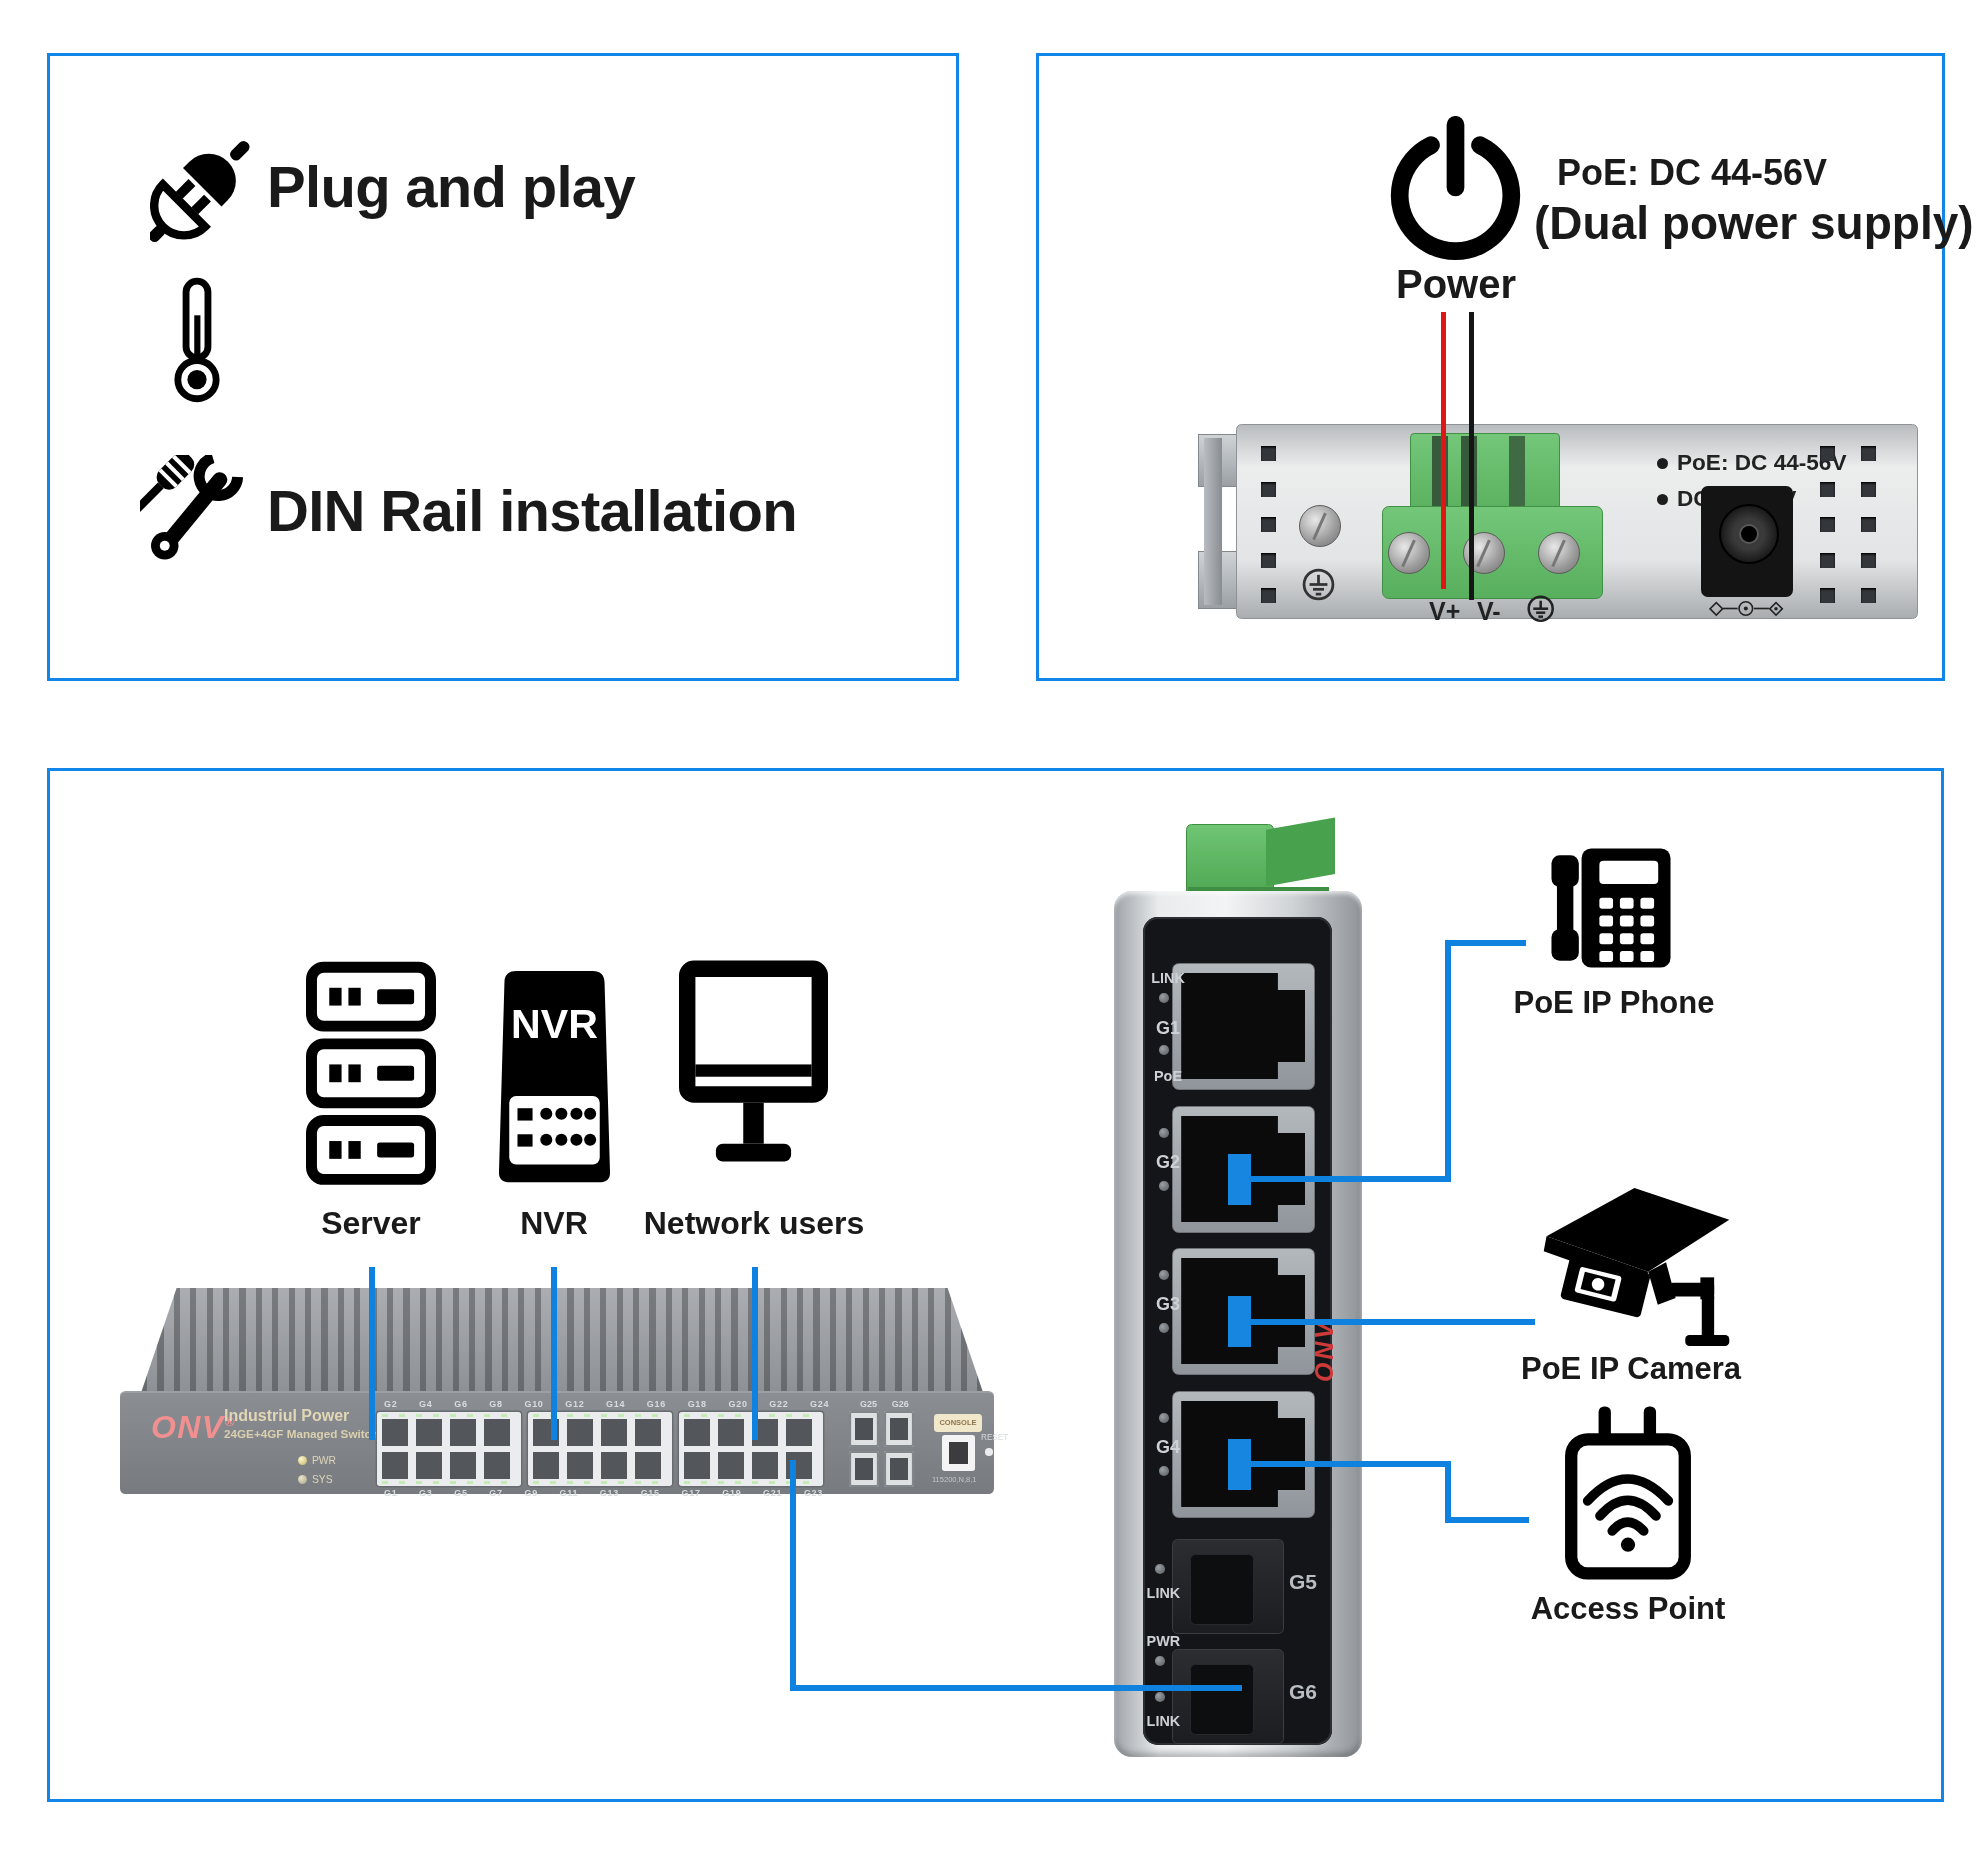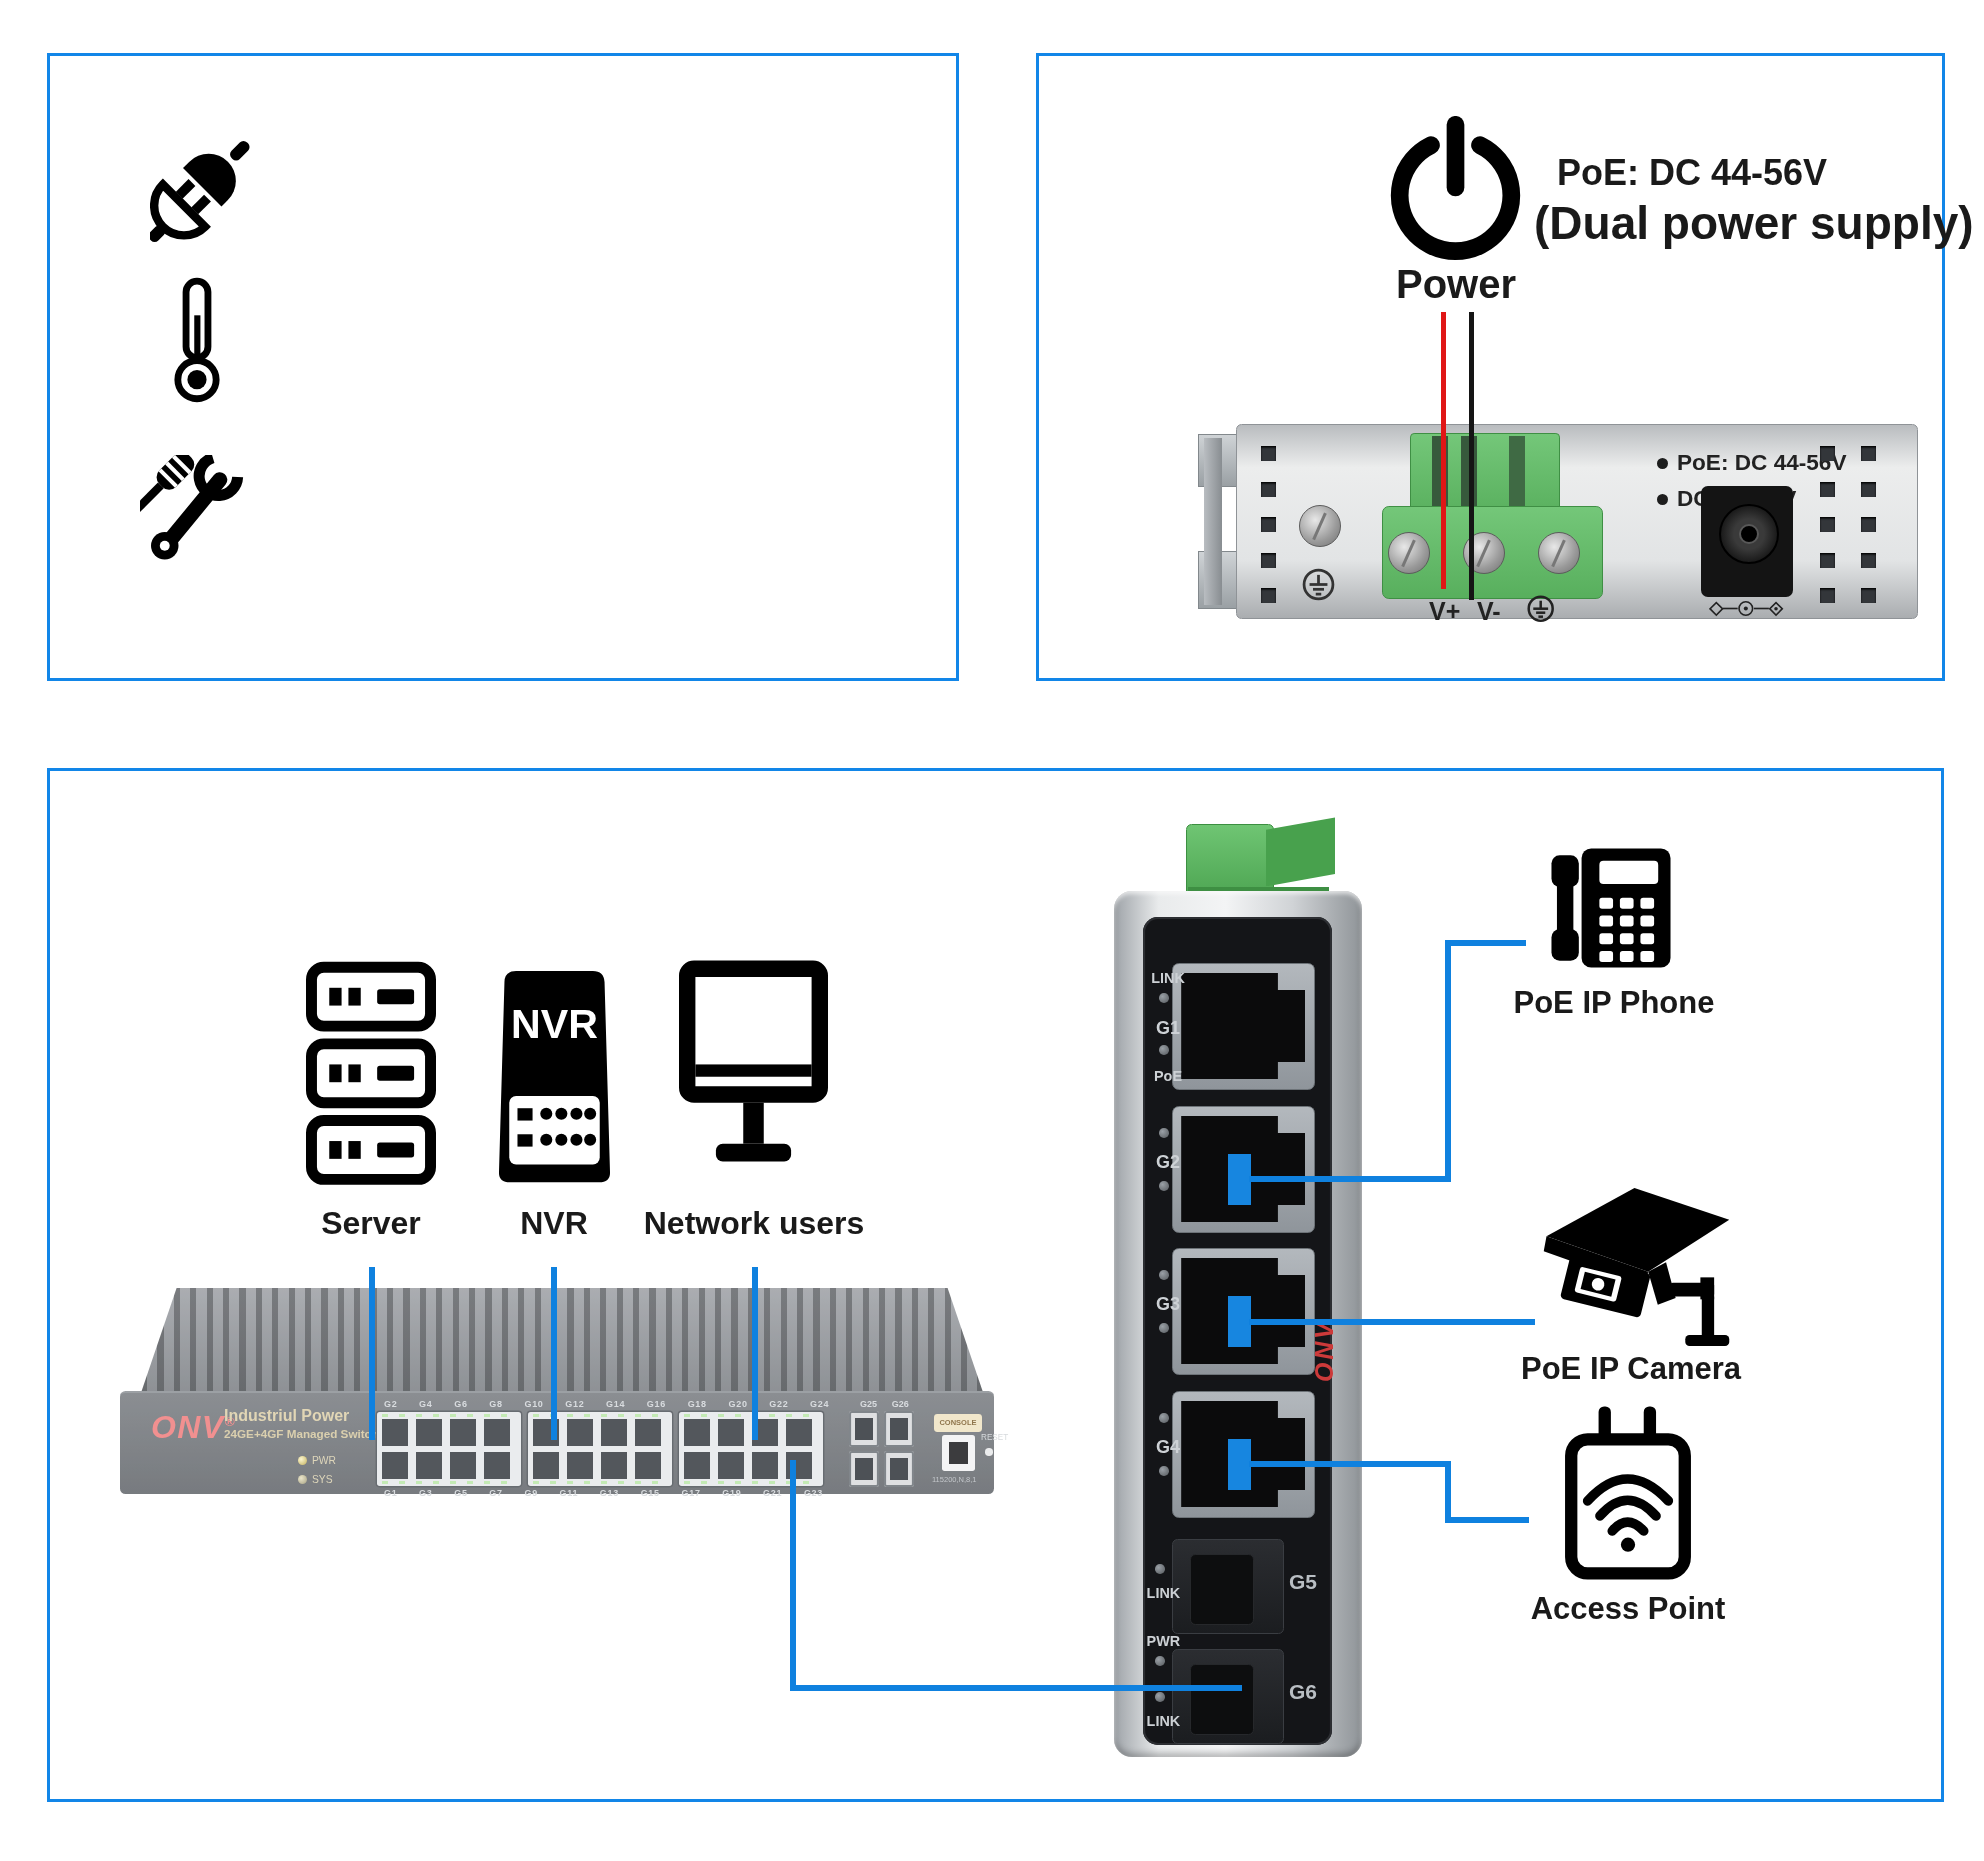--- a/index.html
+++ b/index.html
@@ -40,20 +40,21 @@
       <g transform="rotate(45 40 46)">
         <rect x="36" y="0" width="9" height="17" rx="4" fill="#000"></rect>
         <path d="M19,42 A21,21 0 1 1 61,42 L61,49 L19,49 Z" fill="#000"></path>
         <rect x="28" y="52" width="7.5" height="14" fill="#000"></rect>
         <rect x="45" y="52" width="7.5" height="14" fill="#000"></rect>
         <path d="M17,69 A23,23 0 1 0 63,69 Z" fill="none" stroke="#000" stroke-width="6.5"></path>
         <rect x="36" y="92" width="9" height="14" rx="4" fill="#000"></rect>
       </g>
     </svg>
   </div>
+  <div class="abs feat-label" style="left:217px;top:97px;">Plug and play</div>
 
   <div class="abs" style="left:123px;top:221px;">
     <svg width="48" height="130" viewBox="0 0 35 95">
       <rect x="9.5" y="3" width="16" height="56" rx="8" fill="#fff" stroke="#000" stroke-width="5"></rect>
       <rect x="15.5" y="28" width="4.5" height="36" fill="#000"></rect>
       <circle cx="17.5" cy="75" r="14" fill="#fff" stroke="#000" stroke-width="5"></circle>
       <circle cx="17.5" cy="75" r="7" fill="#000"></circle>
     </svg>
   </div>
 
@@ -66,20 +67,21 @@
       <g transform="rotate(45 24 14)">
         <rect x="15" y="-4" width="17" height="30" rx="7" fill="#000"></rect>
         <rect x="15" y="3" width="17" height="3" fill="#fff"></rect>
         <rect x="15" y="10" width="17" height="3" fill="#fff"></rect>
         <rect x="15" y="17" width="17" height="3" fill="#fff"></rect>
         <rect x="20.5" y="26" width="6" height="32" fill="#000"></rect>
         <rect x="18" y="56" width="11" height="8" fill="#000"></rect>
       </g>
     </svg>
   </div>
+  <div class="abs feat-label" style="left:217px;top:421px;">DIN Rail installation</div>
 </div>
 
 <div class="box" style="left:1036px;top:53px;width:903px;height:622px;">
 
   <div class="abs" style="left:343px;top:60px;">
     <svg width="147" height="151" viewBox="0 0 108 110">
       <path d="M36,21 A41,41 0 1 0 72,21" fill="none" stroke="#000" stroke-width="13" stroke-linecap="round"></path>
       <line x1="54" y1="6" x2="54" y2="52" stroke="#000" stroke-width="13" stroke-linecap="round"></line>
     </svg>
   </div>

